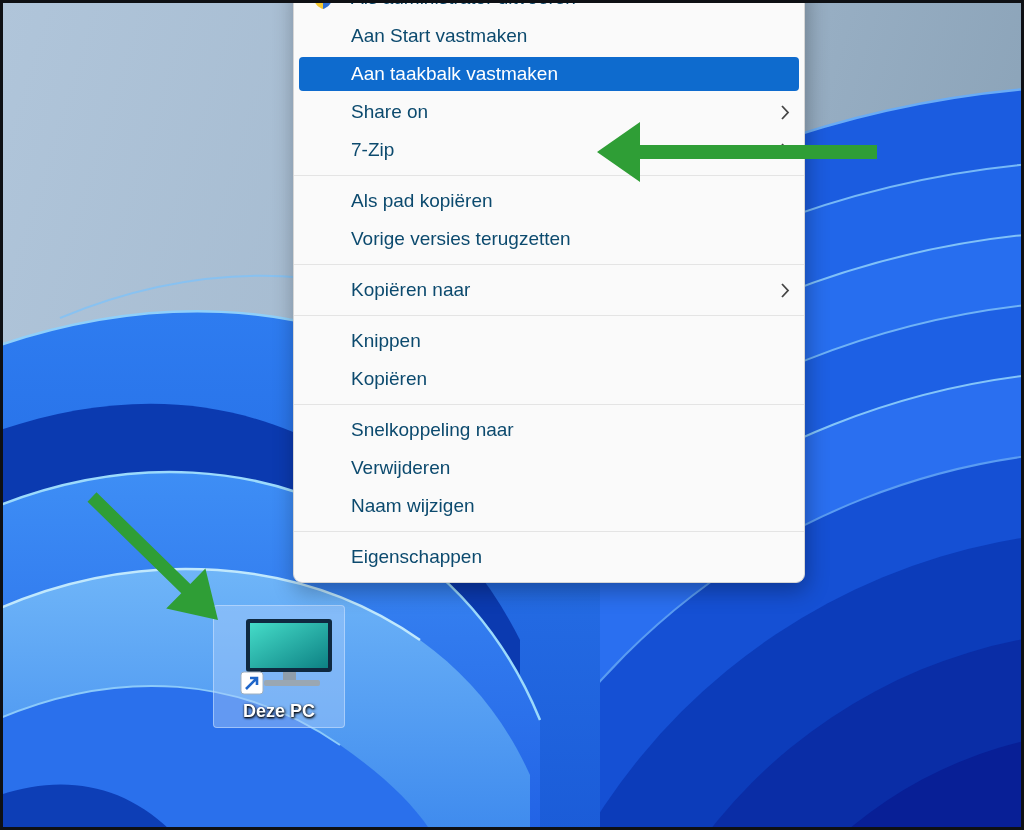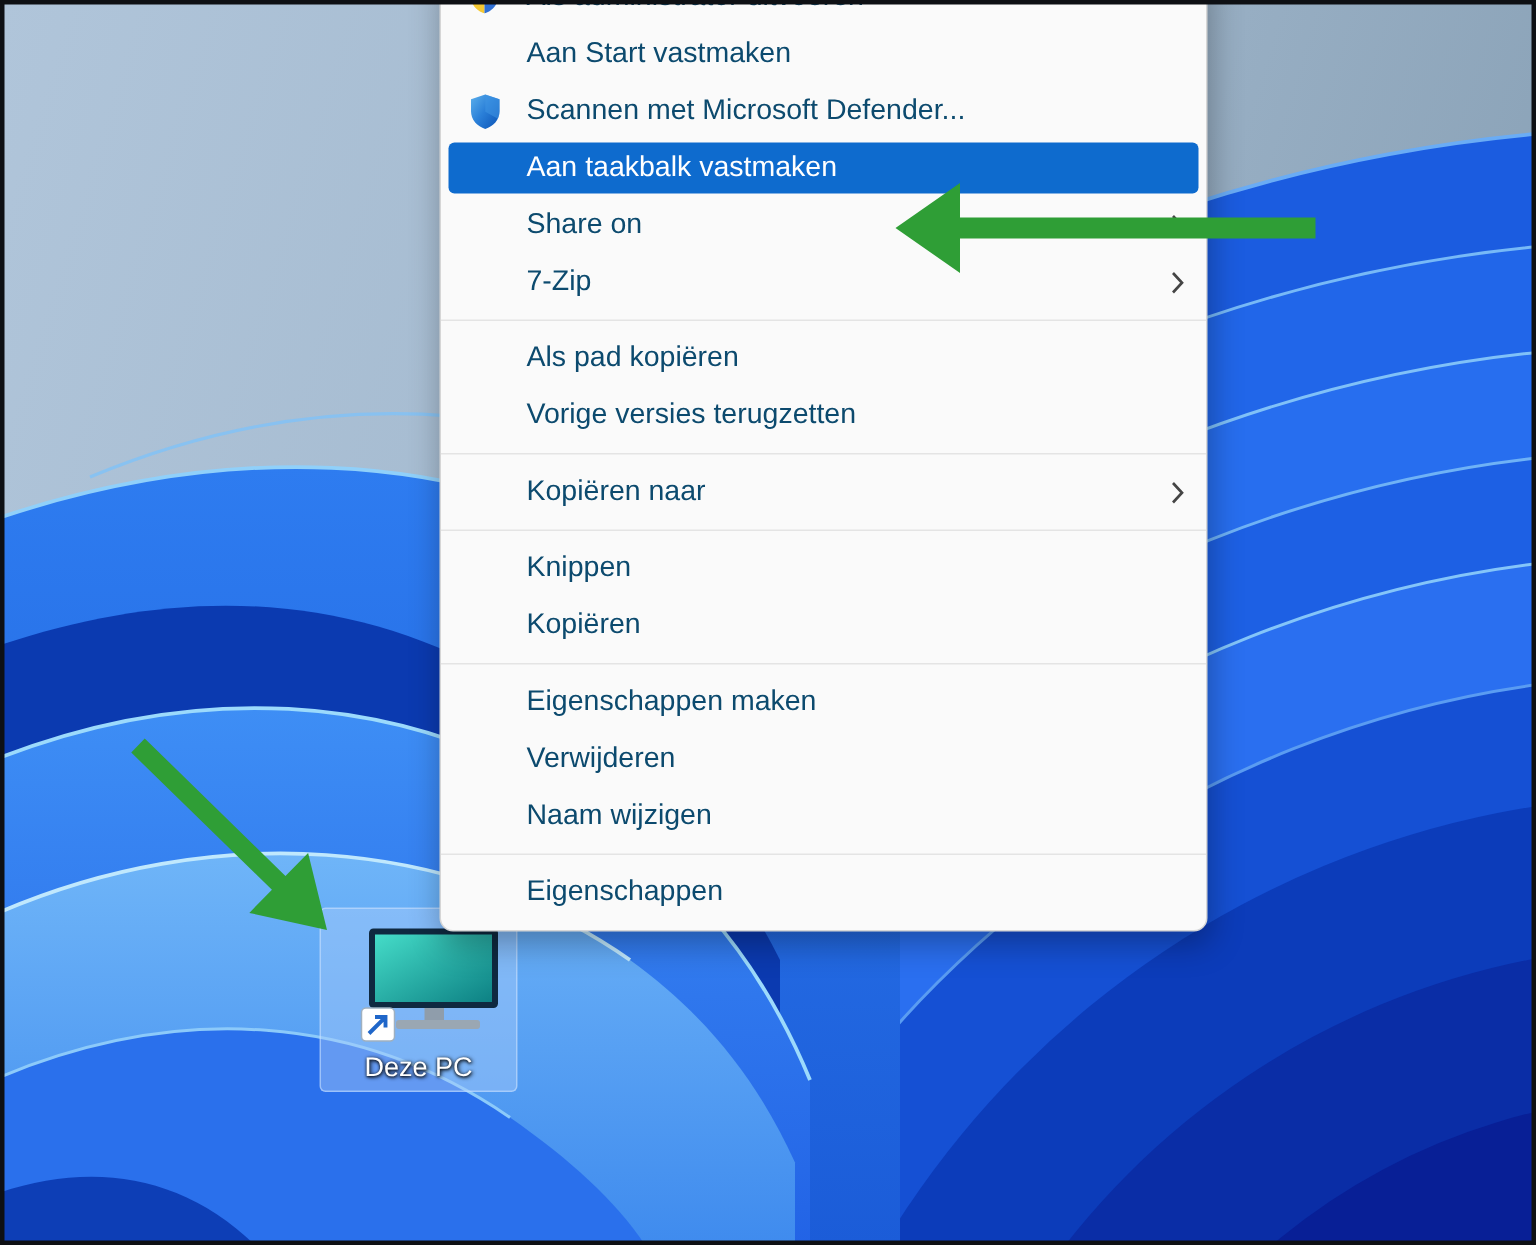--- a/index.html
+++ b/index.html
@@ -41,20 +41,21 @@
     position:absolute;left:213px;top:605px;width:132px;height:123px;z-index:2;
     background:rgba(168,205,250,.45);
     border:1px solid rgba(205,228,255,.55);
     border-radius:4px;box-sizing:border-box;
   }
   .desktop-icon .icon-art{position:absolute;left:0;top:4px;}
   .desktop-icon .icon-label{
     position:absolute;left:0;right:0;bottom:5px;text-align:center;
     color:#ffffff;font-size:18px;
     text-shadow:0 1px 2px rgba(0,0,0,.95), 1px 1px 3px rgba(0,0,0,.85);
+    font-weight:bold;
   }
 
   
   .arrows{position:absolute;inset:0;z-index:6;pointer-events:none;}
 </style>
 </head>
 <body>
 
 <svg class="wallpaper" width="1024" height="830" viewBox="0 0 1024 830">
   <defs>
@@ -150,36 +151,20 @@
             <rect x="11" y="12" width="11" height="12" fill="#2f6fd4"></rect>
           </g>
         </svg>
       </span>
       <span class="mi-label">Als administrator uitvoeren</span>
     </div>
     <div class="menu-item">
       <span class="mi-icon"></span>
       <span class="mi-label">Aan Start vastmaken</span>
     </div>
-    <div class="menu-item">
-      <span class="mi-icon">
-        <svg width="23" height="25" viewBox="0 0 23 25">
-          <defs>
-            <linearGradient id="defg" x1="0" y1="0" x2="1" y2="0.9">
-              <stop offset="0" stop-color="#5cb0ec"></stop>
-              <stop offset="0.5" stop-color="#2a7fd8"></stop>
-              <stop offset="1" stop-color="#0d56b8"></stop>
-            </linearGradient>
-          </defs>
-          <path d="M11.5 1 L21 4.2 V12 C21 18.2 16.8 22.2 11.5 24 C6.2 22.2 2 18.2 2 12 V4.2 Z" fill="url(#defg)"></path>
-          <path d="M11.5 1 L21 4.2 V12 C21 14 20.6 15.7 19.9 17.2 L11.5 12.5 Z" fill="#3f96e4" opacity="0.55"></path>
-        </svg>
-      </span>
-      <span class="mi-label">Scannen met Microsoft Defender...</span>
-    </div>
     <div class="menu-item highlighted">
       <span class="mi-icon"></span>
       <span class="mi-label">Aan taakbalk vastmaken</span>
     </div>
     <div class="menu-item">
       <span class="mi-icon"></span>
       <span class="mi-label">Share on</span>
       <span class="mi-chevron">
         <svg width="10" height="17" viewBox="0 0 10 17">
           <path d="M2 2 L8 8.5 L2 15" fill="none" stroke="#454545" stroke-width="1.8"></path>
@@ -219,21 +204,21 @@
       <span class="mi-icon"></span>
       <span class="mi-label">Knippen</span>
     </div>
     <div class="menu-item">
       <span class="mi-icon"></span>
       <span class="mi-label">Kopiëren</span>
     </div>
     <div class="menu-sep"></div>
     <div class="menu-item">
       <span class="mi-icon"></span>
-      <span class="mi-label">Eigenschappen maken</span>
+      <span class="mi-label">Snelkoppeling naar</span>
     </div>
     <div class="menu-item">
       <span class="mi-icon"></span>
       <span class="mi-label">Verwijderen</span>
     </div>
     <div class="menu-item">
       <span class="mi-icon"></span>
       <span class="mi-label">Naam wijzigen</span>
     </div>
     <div class="menu-sep"></div>

